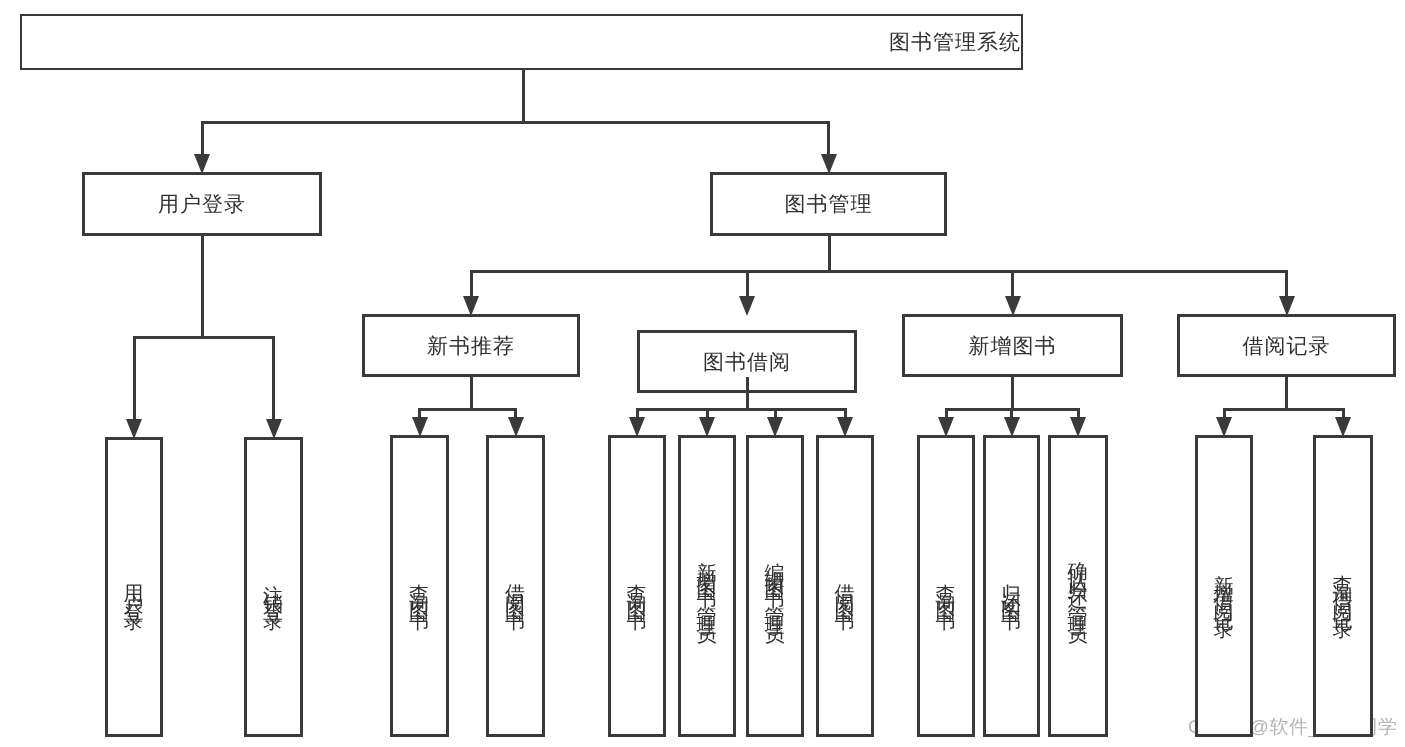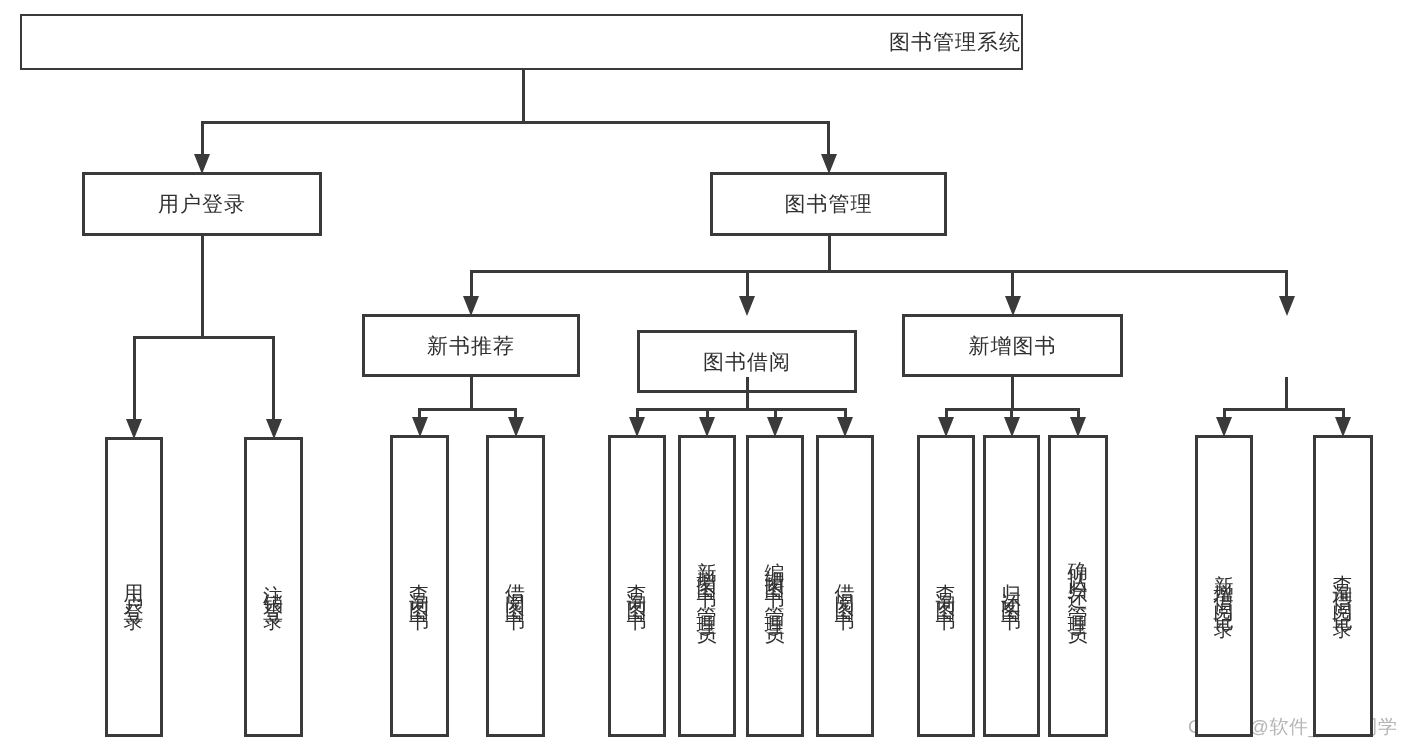--- a/index.html
+++ b/index.html
@@ -77,20 +77,23 @@
       <span class="lbl">新书推荐</span>
     </div>
     <div class="node horiz" style="left: 710px; top: 172px; width: 237px; height: 64px;">
       <span class="lbl">图书管理</span>
     </div>
     <div class="node horiz" style="left: 637px; top: 330px; width: 220px; height: 63px;">
       <span class="lbl">图书借阅</span>
     </div>
     <div class="node horiz" style="left: 902px; top: 314px; width: 221px; height: 63px;">
       <span class="lbl">新增图书</span>
+    </div>
+    <div class="node horiz" style="left: 1177px; top: 314px; width: 219px; height: 63px;">
+      <span class="lbl">借阅记录</span>
     </div>
     <div class="node vert" style="left: 105px; top: 437px; width: 58px; height: 300px;">
       <span class="lbl">用户登录</span>
     </div>
     <div class="node vert" style="left: 244px; top: 437px; width: 59px; height: 300px;">
       <span class="lbl">注销登录</span>
     </div>
     <div class="node vert" style="left: 390px; top: 435px; width: 59px; height: 302px;">
       <span class="lbl">查询图书</span>
     </div>

